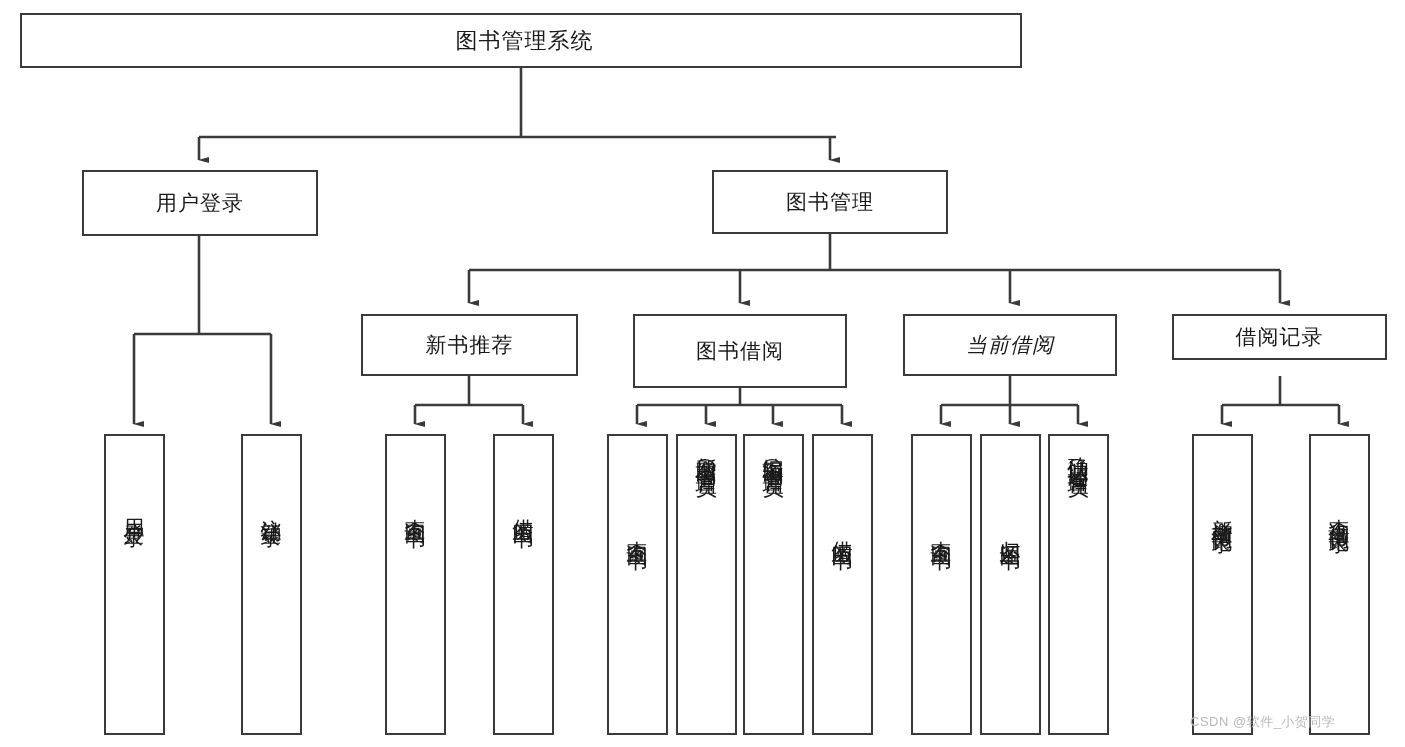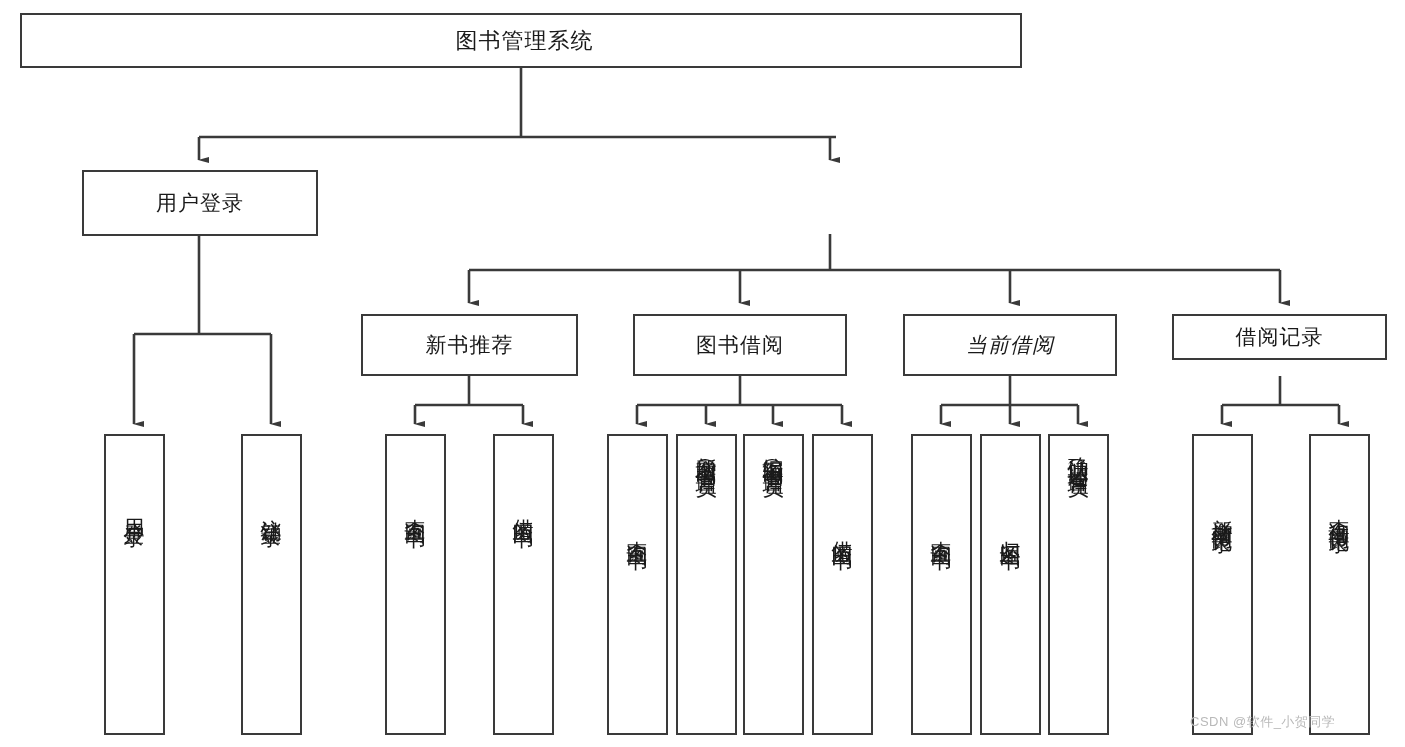--- a/index.html
+++ b/index.html
@@ -134,26 +134,29 @@
   </svg>
 
   <div class="node root" style="left:20px; top:13px; width:1002px; height:55px;padding-left:7px;">
     <span class="label">图书管理系统</span>
   </div>
 
   <div class="node" style="left:82px; top:170px; width:236px; height:66px;">
     <span class="label">用户登录</span>
   </div>
 
+  <div class="node" style="left:712px; top:170px; width:236px; height:64px;">
+    <span class="label">图书管理</span>
+  </div>
 
   <div class="node" style="left:361px; top:314px; width:217px; height:62px;">
     <span class="label">新书推荐</span>
   </div>
 
-  <div class="node" style="left:633px; top:314px; width:214px; height:62px;">
+  <div class="node" style="left:633px; top:314px; width:214px; height:74px;">
     <span class="label">图书借阅</span>
   </div>
 
   <div class="node" style="left:903px; top:314px; width:214px; height:62px;font-style:italic;">
     <span class="label">当前借阅</span>
   </div>
 
   <div class="node" style="left:1172px; top:314px; width:215px; height:46px;">
     <span class="label">借阅记录</span>
   </div>

